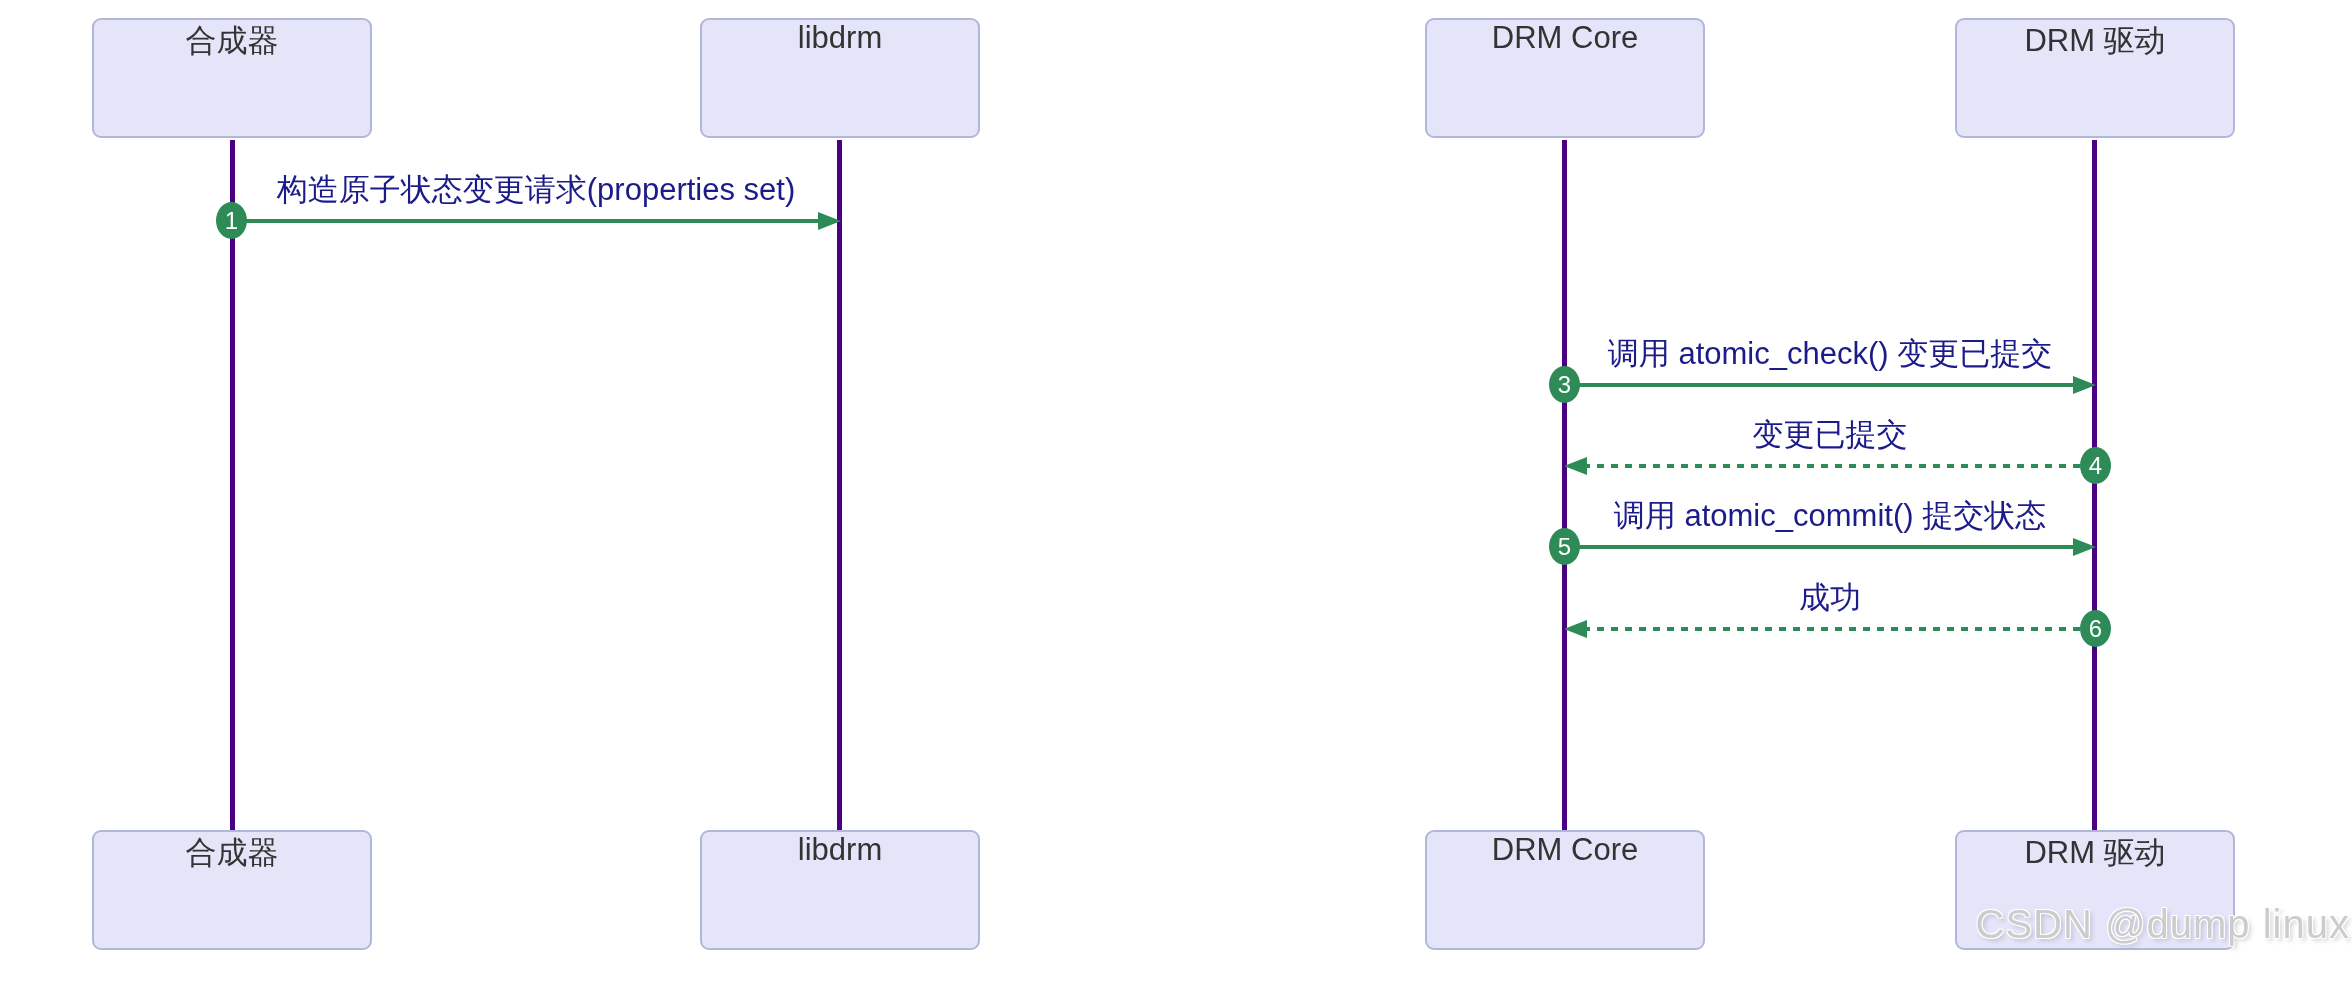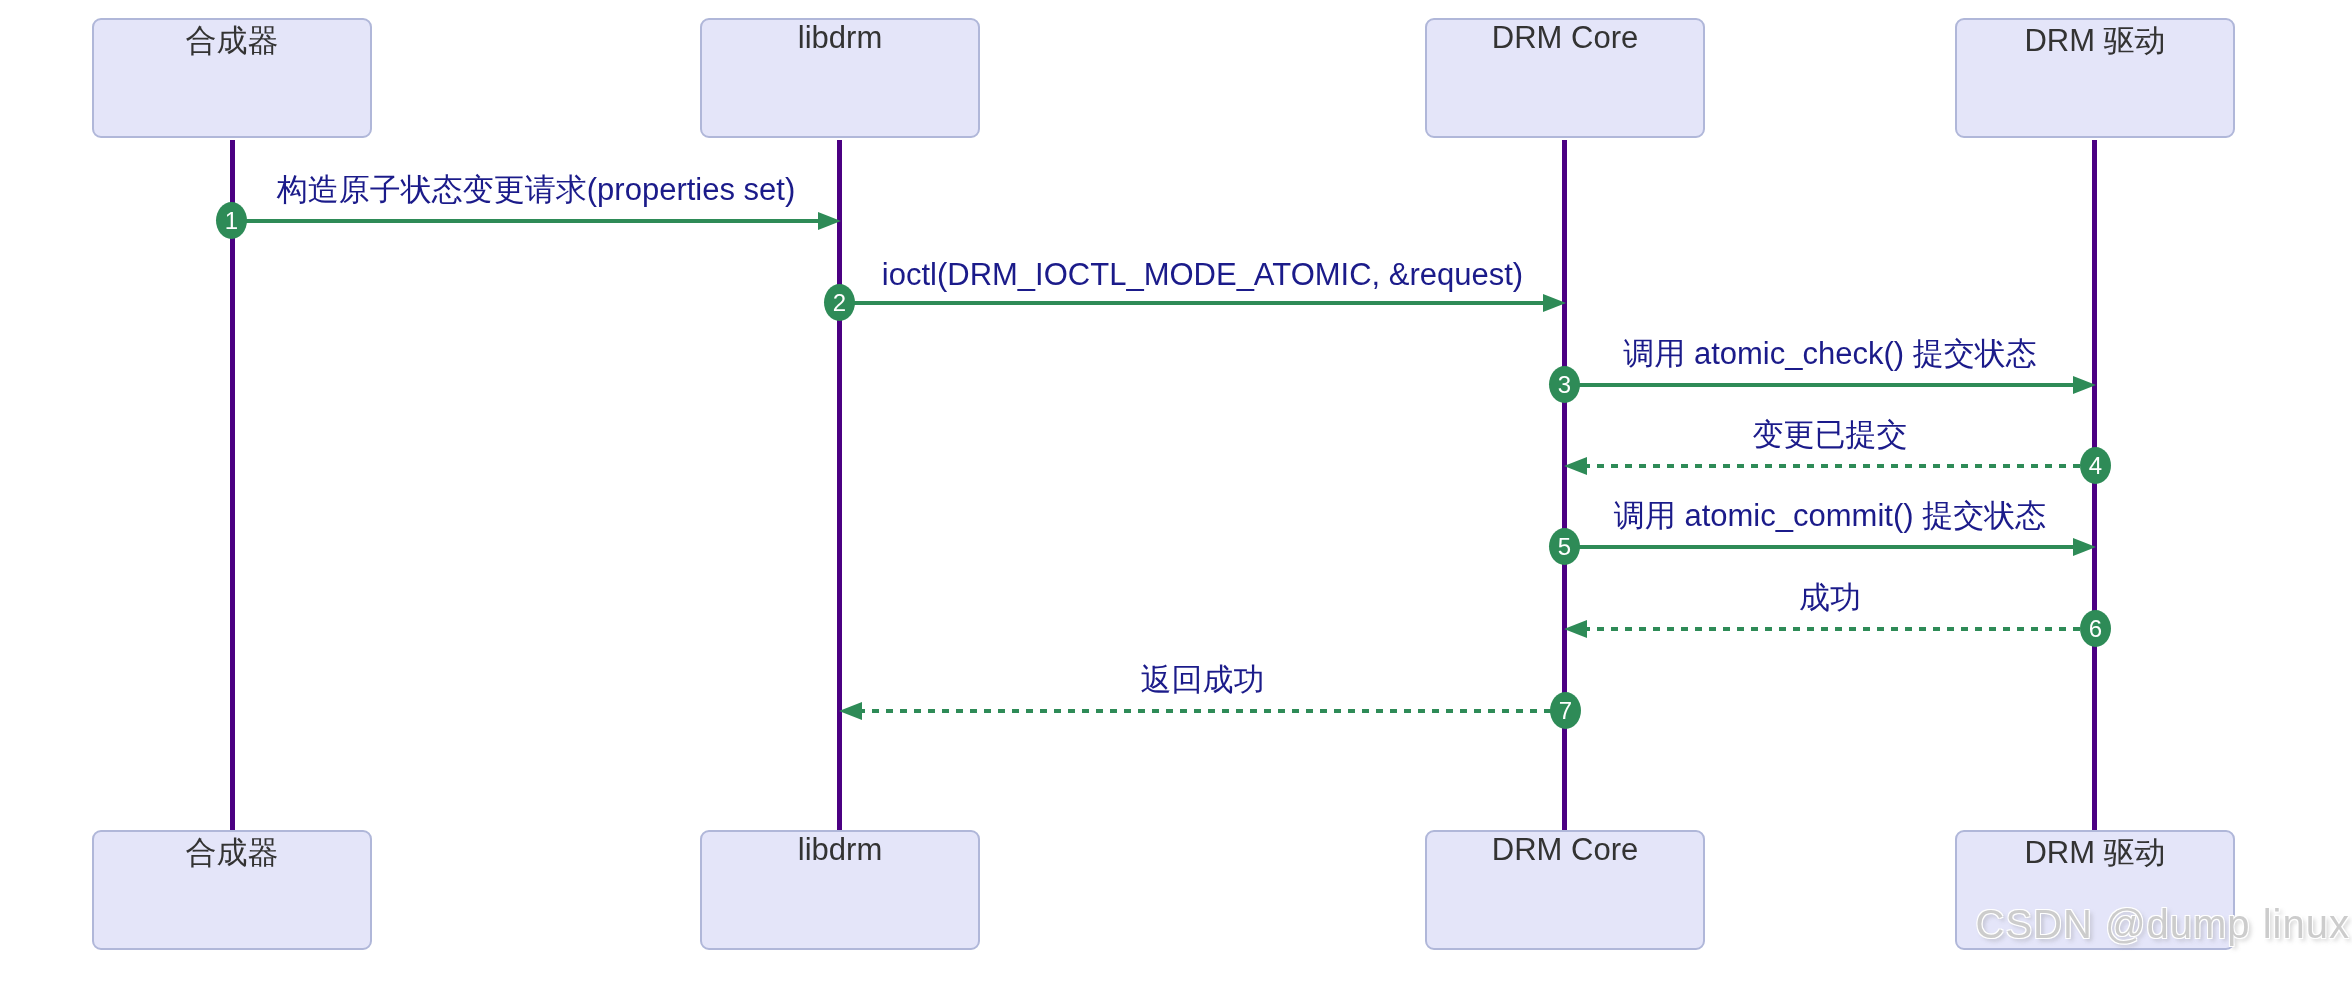--- a/index.html
+++ b/index.html
@@ -145,29 +145,23 @@
     <span>DRM 驱动</span>
   </div>
 
   <div class="msg to-right" style="left:232px; top:212px; width:608px;">
     <div class="lbl">构造原子状态变更请求(properties set)</div>
     <div class="ln-solid"></div>
     <div class="arr-right"></div>
     <div class="num">1</div>
   </div>
 
-  <div class="msg to-right" style="left:840px; top:294px; width:725px;">
-    <div class="lbl">ioctl(DRM_IOCTL_MODE_ATOMIC, &amp;request)</div>
-    <div class="ln-solid"></div>
-    <div class="arr-right"></div>
-    <div class="num">2</div>
-  </div>
 
   <div class="msg to-right" style="left:1565px; top:376px; width:530px;">
-    <div class="lbl">调用 atomic_check() 提交状态</div>
+    <div class="lbl">调用 atomic_check() 变更已提交</div>
     <div class="ln-solid"></div>
     <div class="arr-right"></div>
     <div class="num">3</div>
   </div>
 
   <div class="msg to-left" style="left:1565px; top:457px; width:530px;">
     <div class="lbl">变更已提交</div>
     <div class="ln-dash"></div>
     <div class="arr-left"></div>
     <div class="num">4</div>
@@ -180,23 +174,17 @@
     <div class="num">5</div>
   </div>
 
   <div class="msg to-left" style="left:1565px; top:620px; width:530px;">
     <div class="lbl">成功</div>
     <div class="ln-dash"></div>
     <div class="arr-left"></div>
     <div class="num">6</div>
   </div>
 
-  <div class="msg to-left" style="left:840px; top:702px; width:725px;">
-    <div class="lbl">返回成功</div>
-    <div class="ln-dash"></div>
-    <div class="arr-left"></div>
-    <div class="num">7</div>
-  </div>
 
 
   <div class="watermark">CSDN @dump linux</div>
 
 </div>
 
 </body></html>

